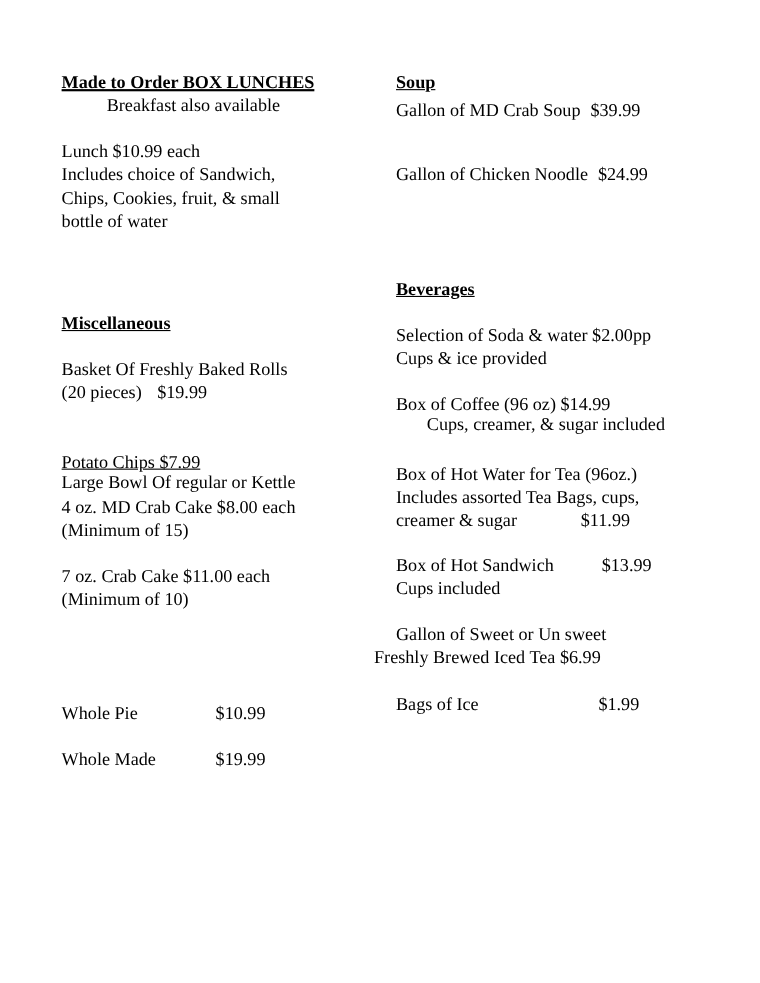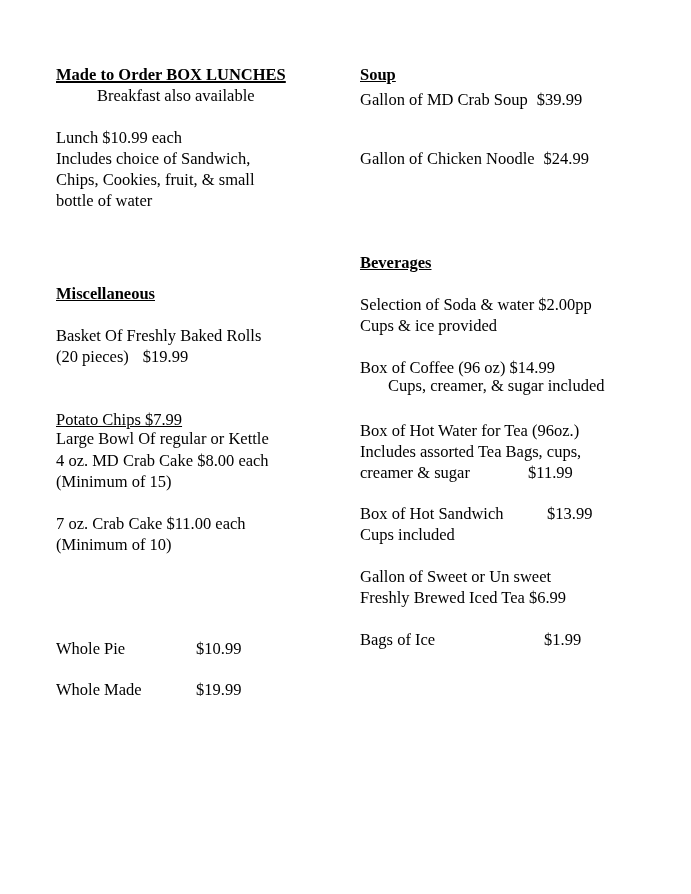--- a/index.html
+++ b/index.html
@@ -72,17 +72,17 @@
   <div class="abs" style="left:360px; top:420px;">Box of Hot Water for Tea (96oz.)</div>
   <div class="abs" style="left:360px; top:441px;">Includes assorted Tea Bags, cups,</div>
   <div class="abs" style="left:360px; top:462px;text-align:right;">creamer &amp; sugar</div>
   <div class="abs" style="left:528px; top:462px;">$11.99</div>
 
   <div class="abs" style="left:360px; top:503px;">Box of Hot Sandwich</div>
   <div class="abs" style="left:547px; top:503px;">$13.99</div>
   <div class="abs" style="left:360px; top:524px;">Cups included</div>
 
   <div class="abs" style="left:360px; top:566px;">Gallon of Sweet or Un sweet</div>
-  <div class="abs" style="left:360px; top:587px;">Freshly Brewed Iced Tea $6.99</div>
+  <div class="abs" style="left:340px; top:587px;">Freshly Brewed Iced Tea $6.99</div>
 
   <div class="abs" style="left:360px; top:629px;">Bags of Ice</div>
   <div class="abs" style="left:500px; top:629px;margin-left:44px;">$1.99</div>
 </div>
 
 </body></html>

